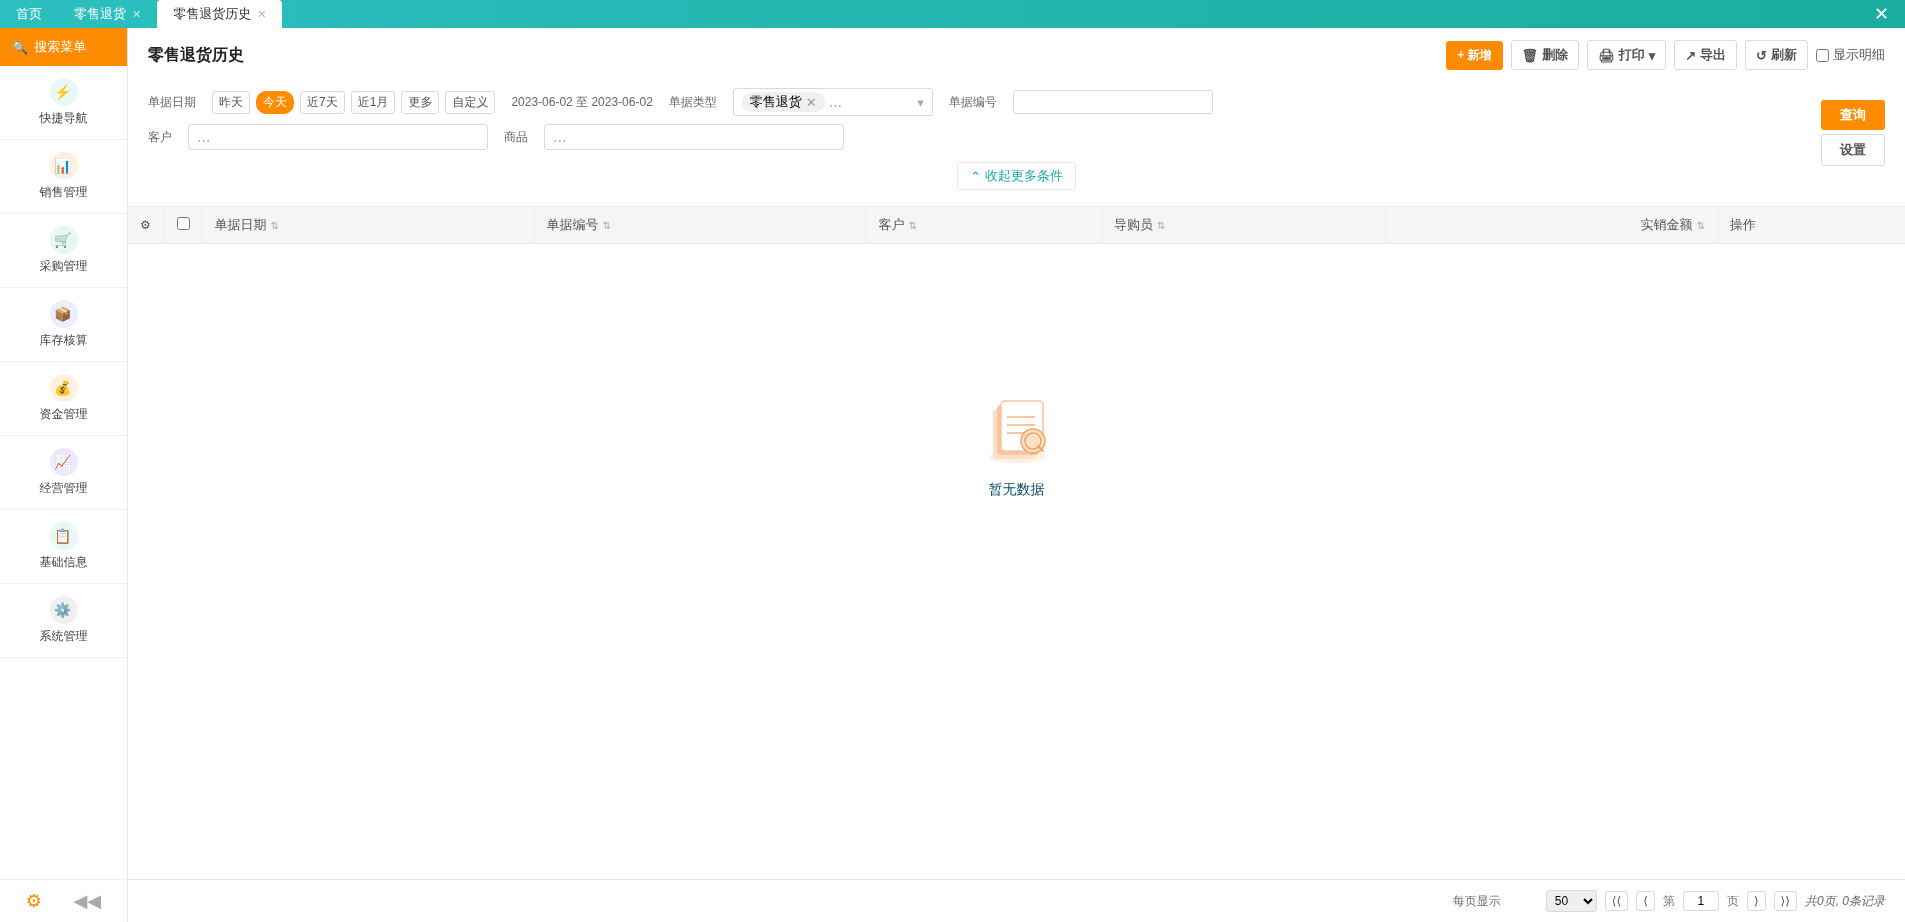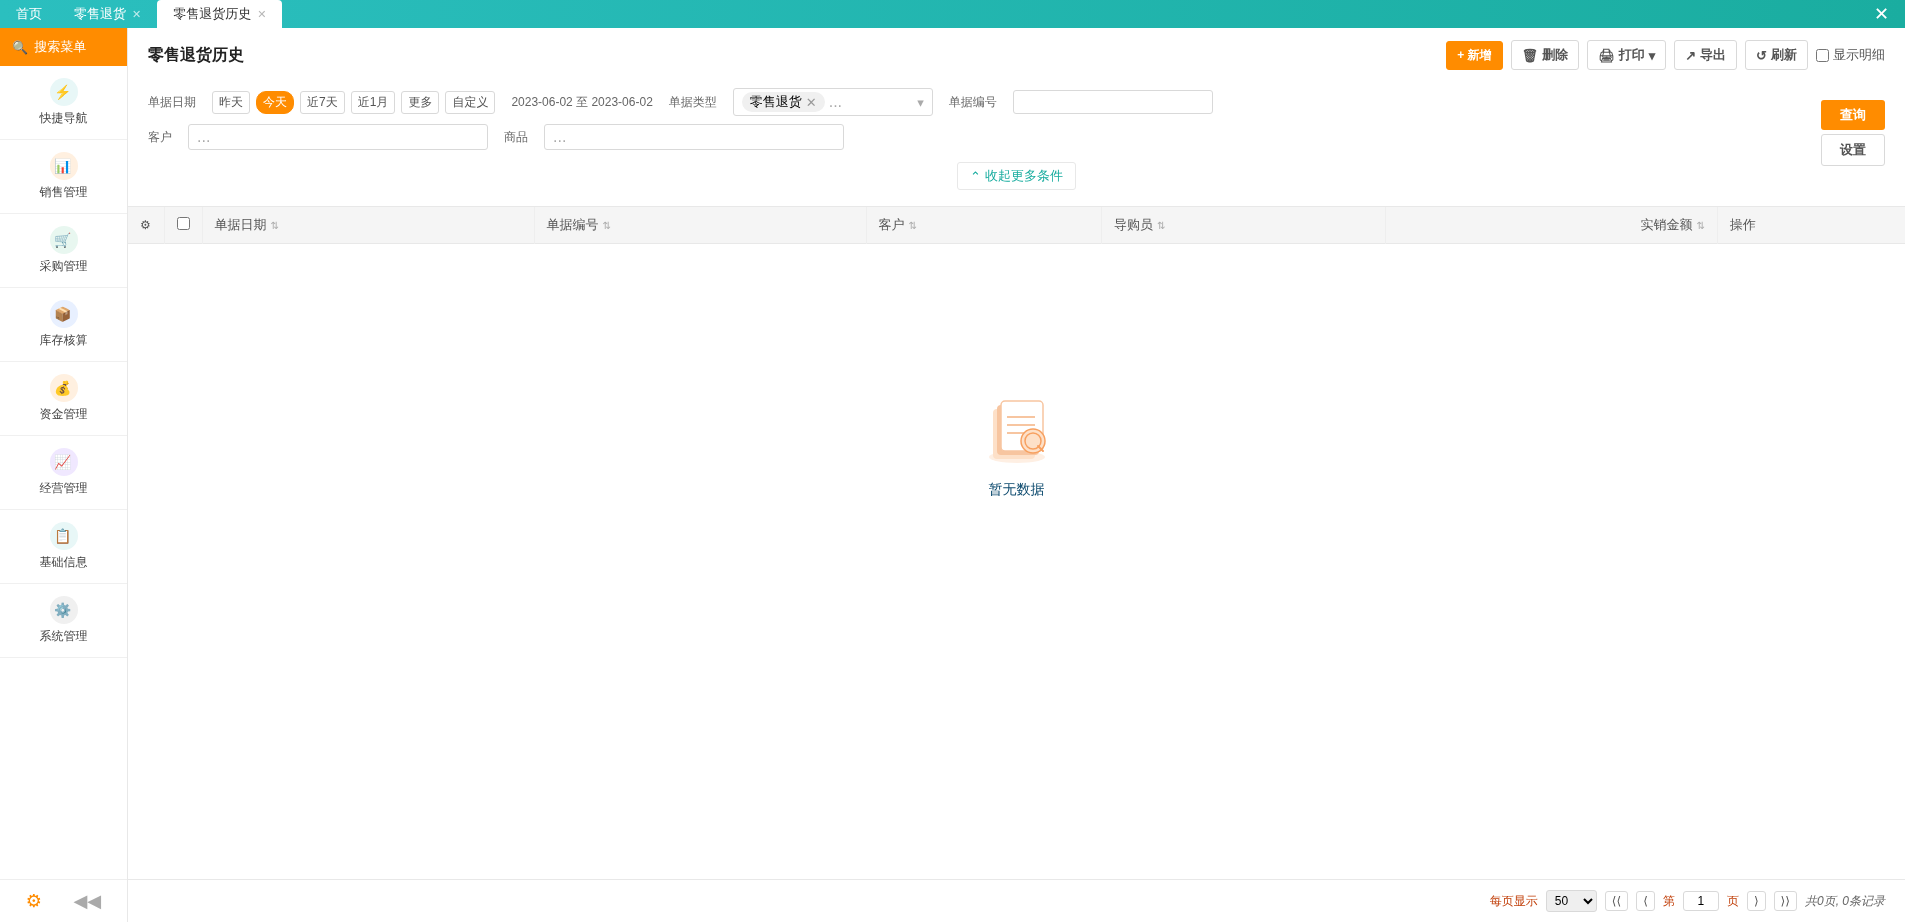--- a/index.html
+++ b/index.html
@@ -315,26 +315,27 @@
     .pagination {
       display: flex;
       align-items: center;
       justify-content: flex-end;
       padding: 10px 20px;
       background: #fff;
       border-top: 1px solid #e8e8e8;
       gap: 8px;
       flex-shrink: 0;
     }
-    .pagination-label { font-size: 12px; color: #c2410c; }
+    .pagination-label { font-size: 12px; color: #737373; }
     .pagination-select {
       border: 1px solid #d9d9d9;
       border-radius: 3px;
       padding: 2px 4px;
       font-size: 12px;
+      margin-left: 37px;
     }
     .pagination-btn {
       border: 1px solid #d9d9d9;
       background: #fff;
       border-radius: 3px;
       padding: 2px 6px;
       cursor: pointer;
       font-size: 12px;
       color: #555;
     }

